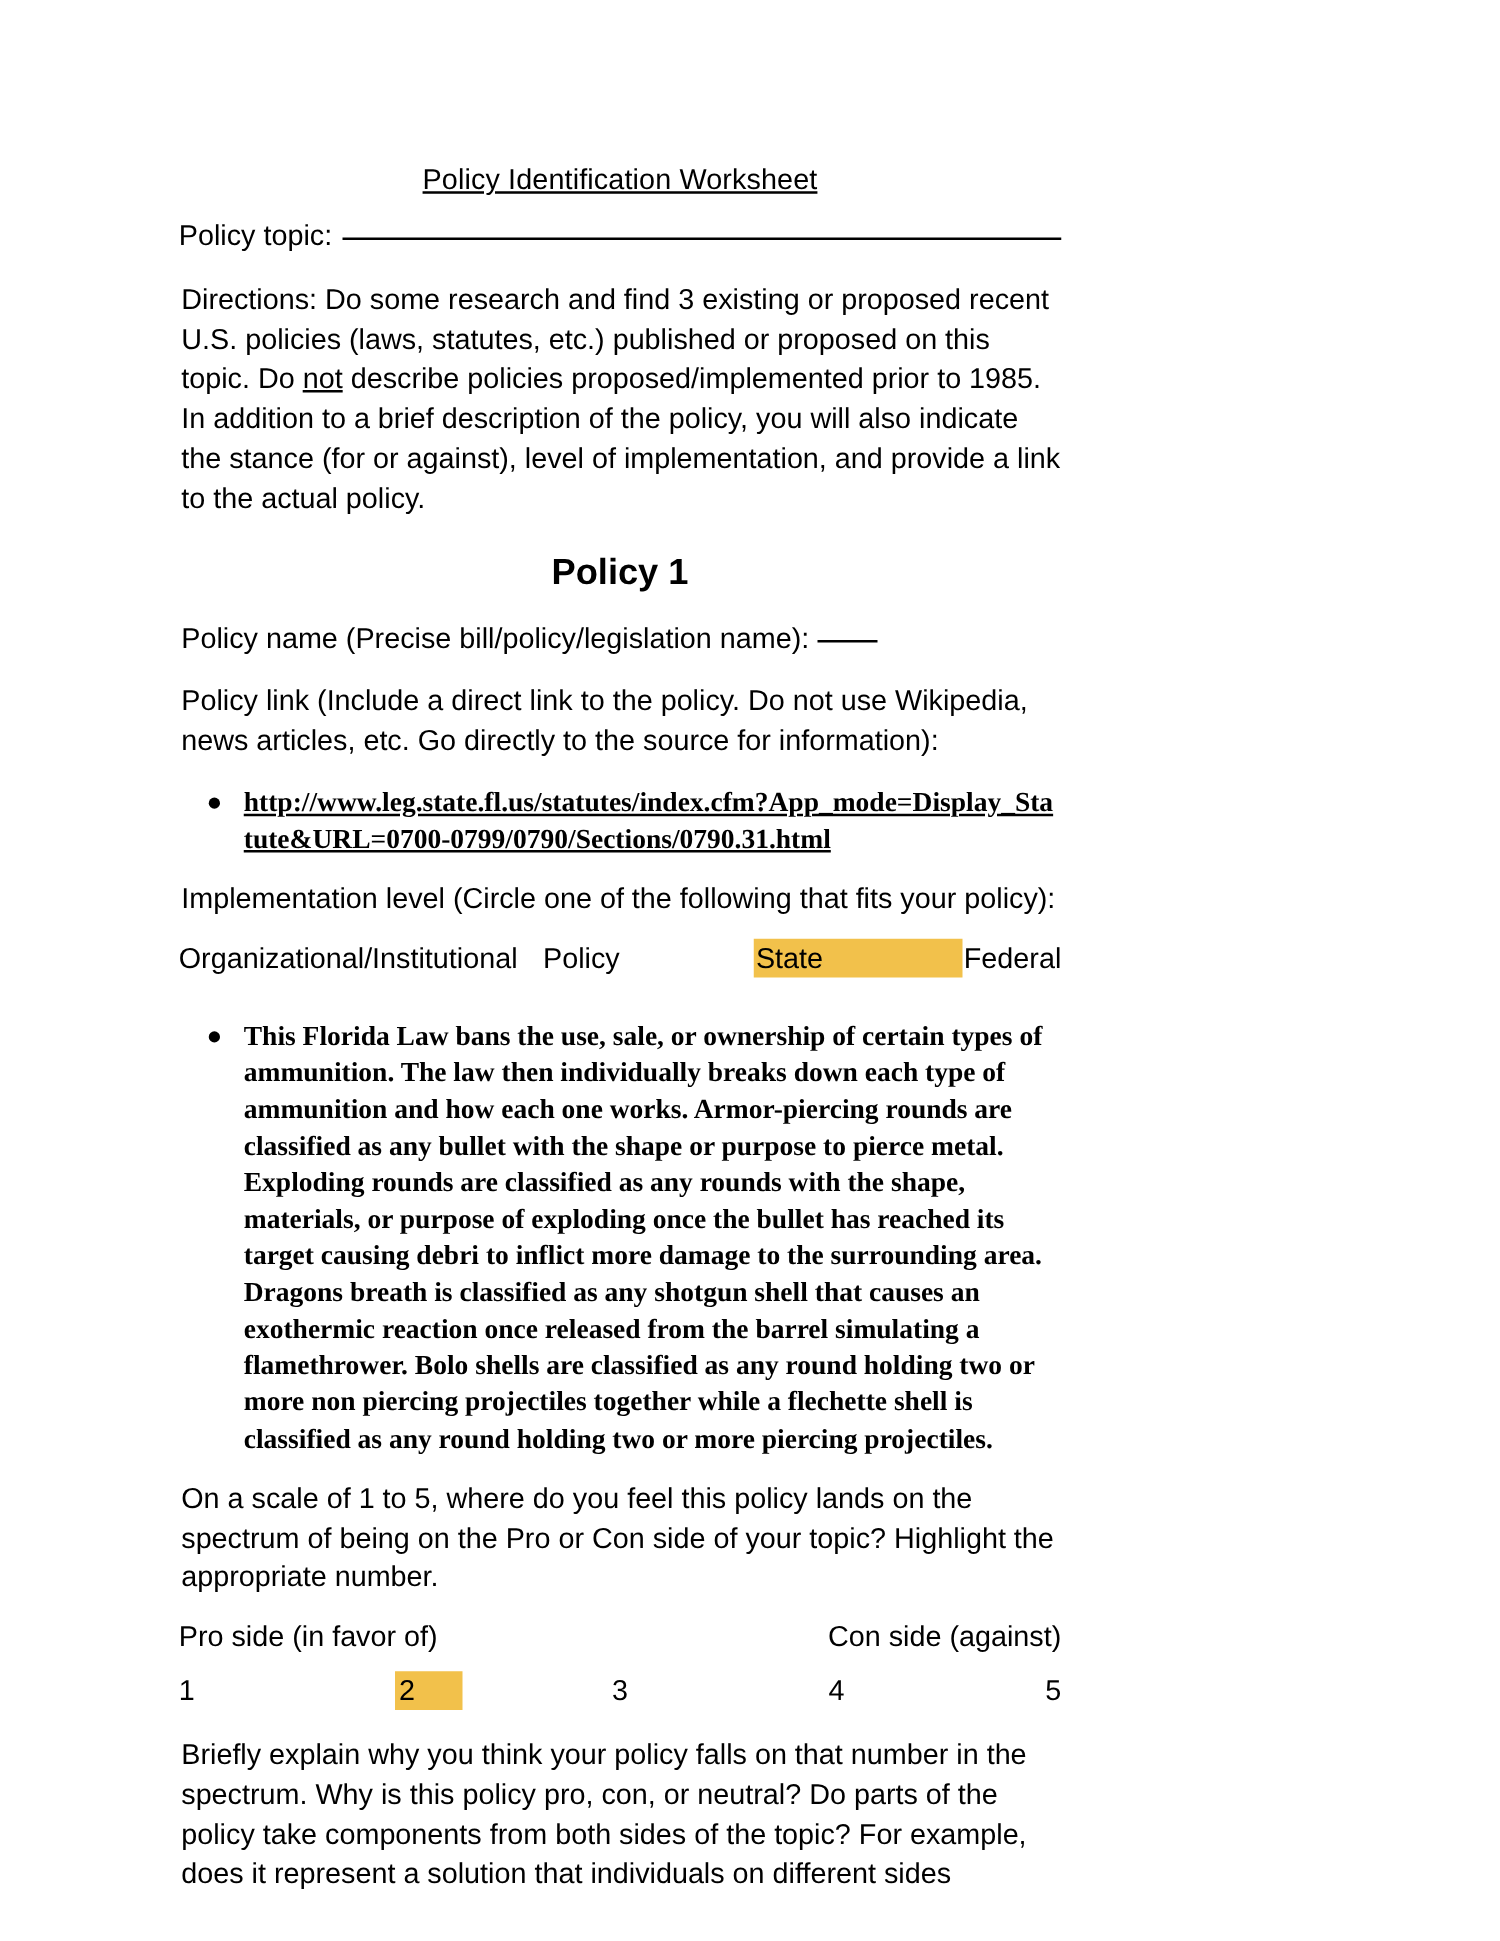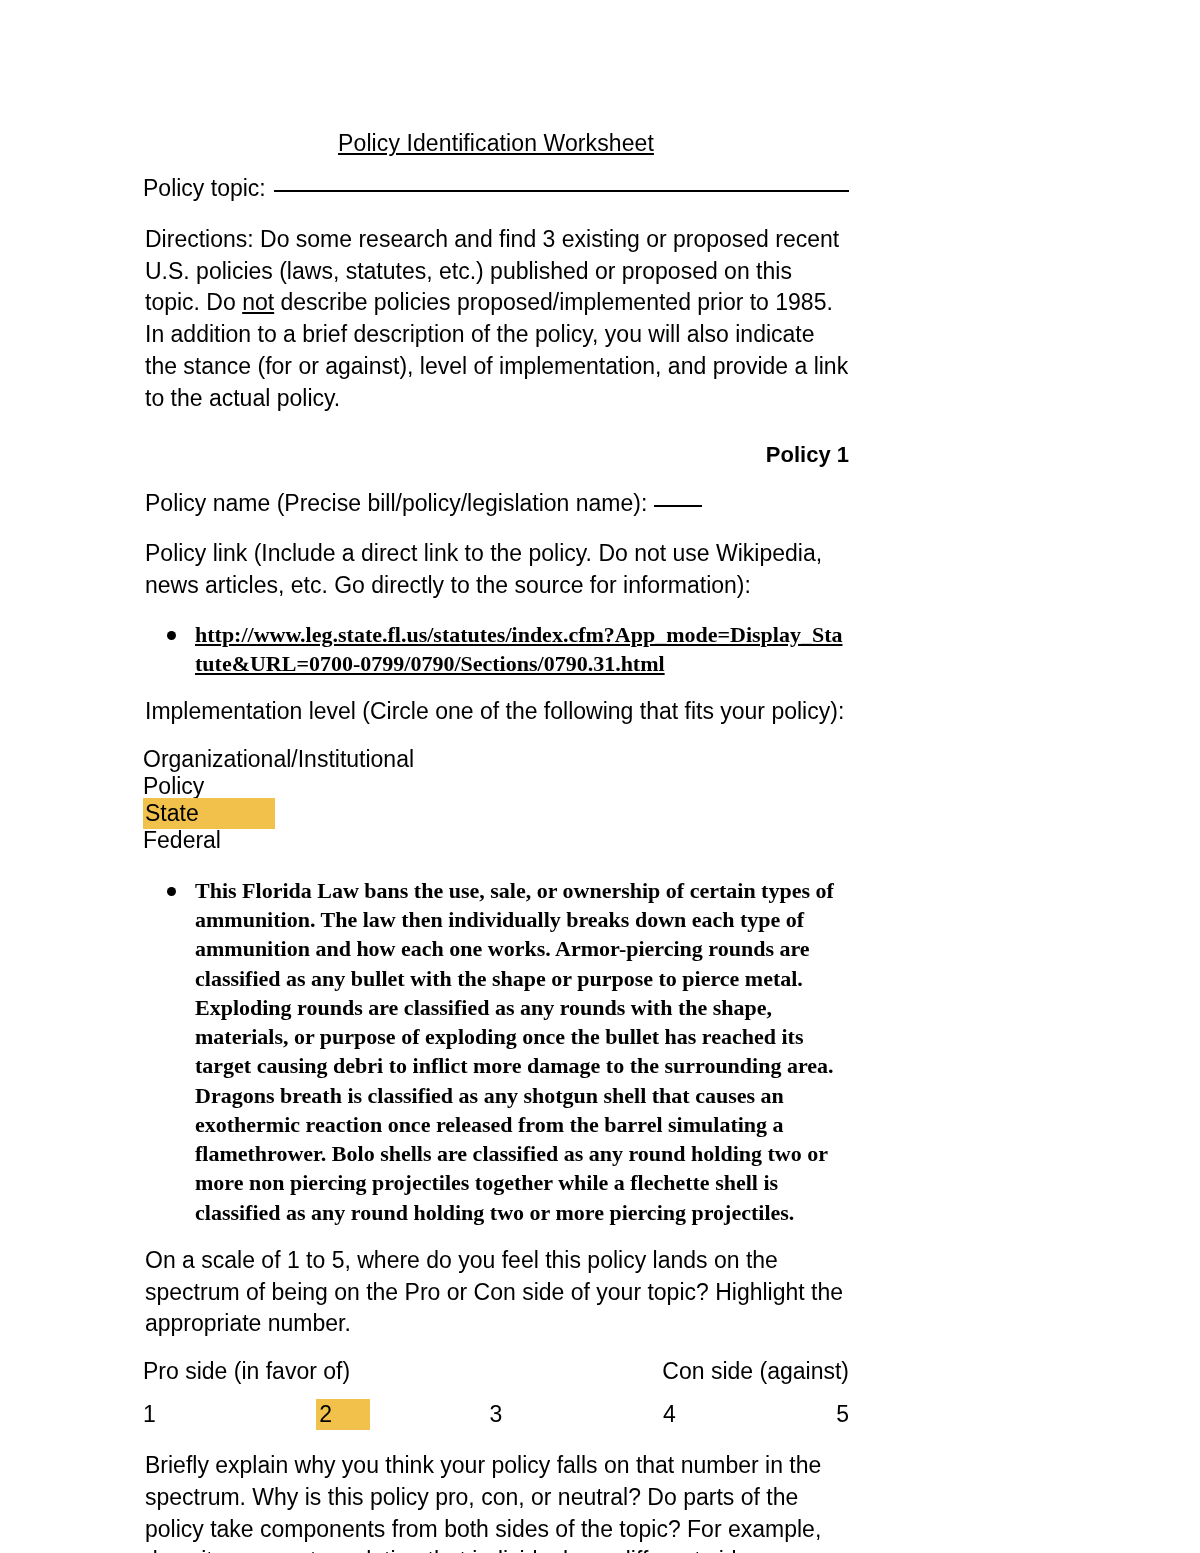--- a/index.html
+++ b/index.html
@@ -52,22 +52,22 @@
     width: 48px;
     vertical-align: 4px;
   }
   .blank-mid {
     display: inline-block;
     border-bottom: 2px solid #000;
     width: 62px;
     vertical-align: 4px;
   }
   .section-heading {
-    text-align: right;
-    font-size: 22px;
+    text-align: center;
+    font-size: 29px;
     font-weight: bold;
     margin: 28px 0 20px 0;
   }
   ul.bullets {
     margin: 0 0 18px 0;
     padding-left: 52px;
     list-style: none;
   }
   ul.bullets li {
     position: relative;
@@ -89,23 +89,22 @@
   }
   ul.bullets li.link a,
   ul.bullets li.link span.url {
     text-decoration: underline;
     color: #000;
     word-break: break-all;
   }
   .level-row {
     display: flex;
     font-size: 23px;
-    margin: 0 0 22px 0;
-    align-items: flex-start;
-    flex-direction: column;
+    margin: 0 0 34px 0;
+    align-items: flex-end;
   }
   .level-row .opt {
     white-space: nowrap;
   }
   .opt-org { width: 355px; }
   .opt-local { width: 205px; }
   .opt-state { width: 205px; }
   .highlight {
     background: #f2c14b;
     padding: 2px 1px 3px 2px;
@@ -158,21 +157,21 @@
 
   <ul class="bullets">
     <li class="link"><span class="url">http://www.leg.state.fl.us/statutes/index.cfm?App_mode=Display_Statute&amp;URL=0700-0799/0790/Sections/0790.31.html</span></li>
   </ul>
 
   <p class="para">Implementation level (Circle one of the following that fits your policy):</p>
 
   <div class="level-row">
     <span class="opt opt-org">Organizational/Institutional</span>
     <span class="opt opt-local">Policy</span>
-    <span class="opt opt-state"><span class="highlight" style="padding-right:76px;">State</span></span>
+    <span class="opt opt-state"><span class="highlight" style="padding-right:112px;">State</span></span>
     <span class="opt opt-federal">Federal</span>
   </div>
 
 
   <ul class="bullets summary-list">
     <li>This Florida Law bans the use, sale, or ownership of certain types of ammunition. The law then individually breaks down each type of ammunition and how each one works. Armor-piercing rounds are classified as any bullet with the shape or purpose to pierce metal. Exploding rounds are classified as any rounds with the shape, materials, or purpose of exploding once the bullet has reached its target causing debri to inflict more damage to the surrounding area. Dragons breath is classified as any shotgun shell that causes an exothermic reaction once released from the barrel simulating a flamethrower. Bolo shells are classified as any round holding two or more non piercing projectiles together while a flechette shell is classified as any round holding two or more piercing projectiles.</li>
   </ul>
 
   <p class="para">On a scale of 1 to 5, where do you feel this policy lands on the spectrum of being on the Pro or Con side of your topic?  Highlight the appropriate number.</p>
 

